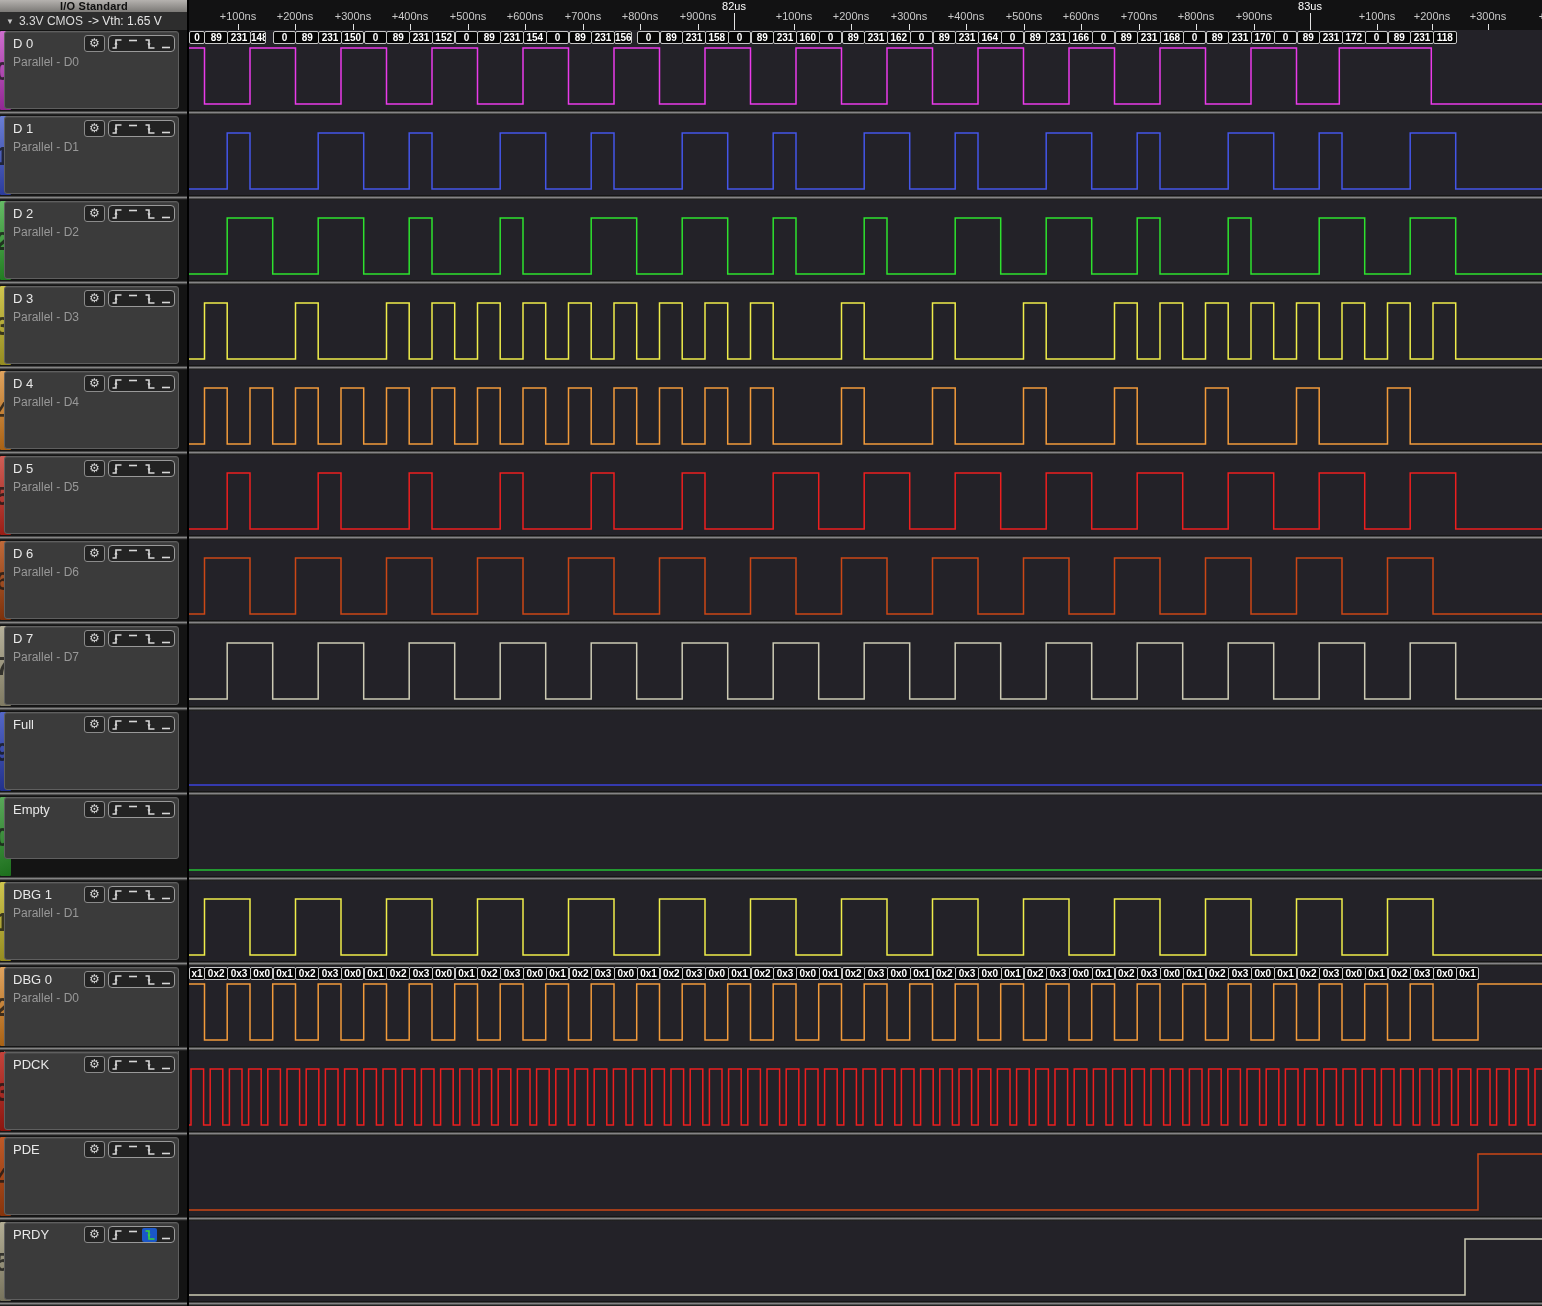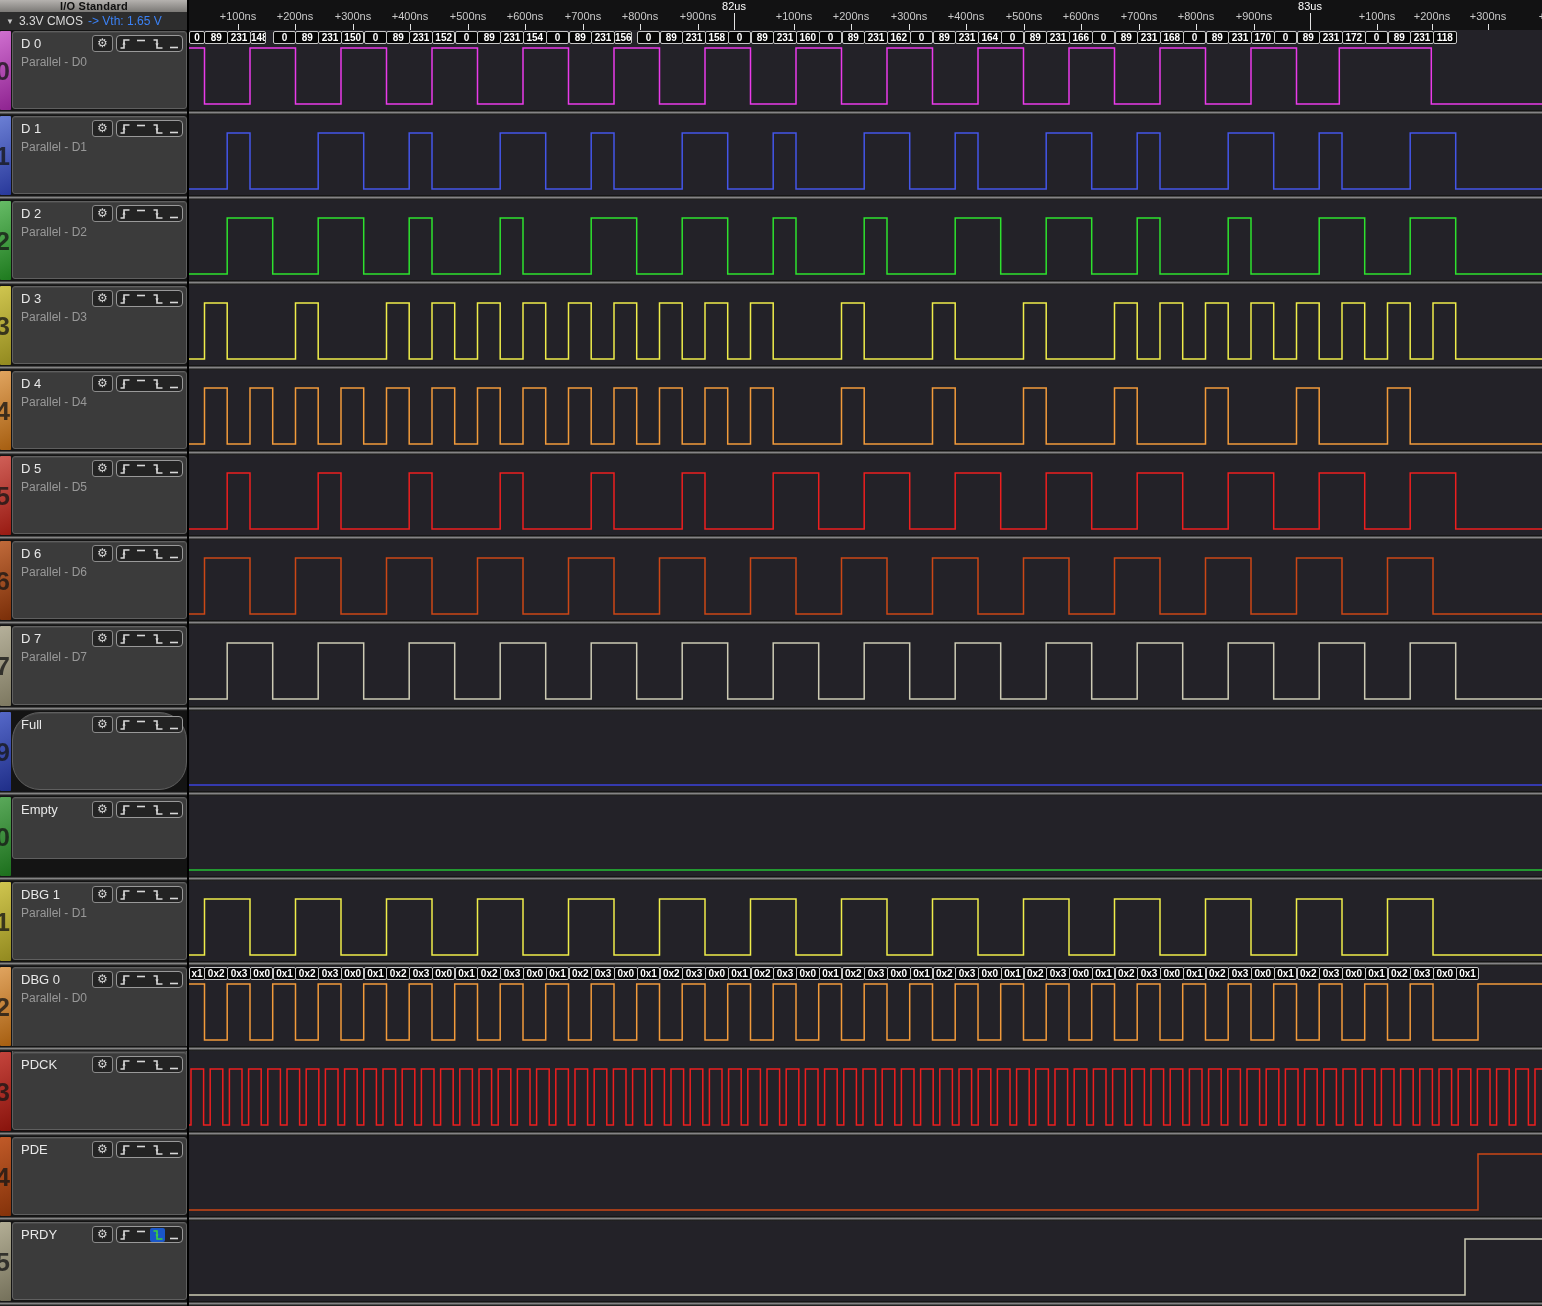--- a/index.html
+++ b/index.html
@@ -8,38 +8,38 @@
   #app{position:absolute;inset:0}
 
   
   .corner{position:absolute;left:0;top:0;width:188px;height:30px;z-index:5}
   .strip1{height:12px;background:linear-gradient(#b5b2af,#7b7976);color:#0e0e0e;font-size:11px;
           font-weight:bold;text-align:center;line-height:12px;letter-spacing:.2px}
   .strip2{height:18px;background:#2d2d2d;display:flex;align-items:center;padding-left:6px;gap:5px;
           font-size:12px;white-space:nowrap;overflow:hidden}
   .strip2 .arrow{color:#c8c8c8;font-size:8px}
   .strip2 .std{color:#dadada}
-  .strip2 .vth{color:#3b82f6}
+  .strip2 .vth{color:#e5e5e5}
 
   
   #timeline{position:absolute;left:188px;top:0;width:1354px;height:30px;background:#121213;overflow:hidden}
   .tick-label{position:absolute;transform:translateX(-50%);font-size:11px;color:#c9c9c9;top:10px;white-space:nowrap}
   .tick-label.major{color:#ffffff;top:0}
   .tick-mark{position:absolute;width:1px;background:#e3e3e3;bottom:0;height:6px}
   .tick-mark.major{height:17px}
 
   
   .row{position:absolute;left:0;width:1542px}
   .wavebg{position:absolute;left:188px;right:0;top:0;bottom:0;background:#232228}
   .sep{position:absolute;left:0;right:0;bottom:0;height:5px;
        background:linear-gradient(#0b0b0b 0%,#222 22%,#8f8f8f 46%,#4a4a4a 72%,#090909 100%)}
   .stripe{position:absolute;left:0;top:1px;width:11px;overflow:hidden;border-radius:1px}
   .stripe .num{position:absolute;right:1px;top:50%;transform:translateY(-50%);
                font-size:26px;font-weight:bold;color:rgba(22,22,22,.78);line-height:26px}
-  .panel{position:absolute;left:12px;width:175px;top:1px;background:#3b3b3b;border:1px solid #5f5f5f;
+  .panel{position:absolute;left:4px;width:175px;top:1px;background:#3b3b3b;border:1px solid #5f5f5f;
          border-radius:3px;box-sizing:border-box;box-shadow:inset 0 1px 0 rgba(255,255,255,.07)}
   .toprow{display:flex;justify-content:space-between;align-items:center;padding:3px 3px 0 8px}
   .chname{font-size:13px;color:#e8e8e8}
   .chsub{font-size:12px;color:#989898;padding-left:8px;margin-top:3px}
   .btns{display:flex;gap:3px;align-items:center}
   .gear{width:21px;height:17px;background:#232323;border:1px solid #8a8a8a;border-radius:3px;
         color:#d5d5d5;font-size:12px;line-height:15px;text-align:center;box-sizing:border-box}
   .trig{width:67px;height:17px;background:#232323;border:1px solid #9a9a9a;border-radius:4px;
         display:flex;align-items:center;justify-content:space-around;box-sizing:border-box}
   .slot{width:15px;height:14px;display:flex;align-items:center;justify-content:center;border-radius:2px}
@@ -515,21 +515,21 @@
         <svg class="wave" width="1354" height="86" viewBox="188 0 1354 86">
           <path d="M189 74 L227.2 74 L227.2 18 L272.7 18 L272.7 74 L318.2 74 L318.2 18 L363.7 18 L363.7 74 L409.2 74 L409.2 18 L454.7 18 L454.7 74 L500.2 74 L500.2 18 L545.7 18 L545.7 74 L591.2 74 L591.2 18 L636.7 18 L636.7 74 L682.2 74 L682.2 18 L727.7 18 L727.7 74 L773.2 74 L773.2 18 L818.7 18 L818.7 74 L864.2 74 L864.2 18 L909.7 18 L909.7 74 L955.2 74 L955.2 18 L1000.7 18 L1000.7 74 L1046.2 74 L1046.2 18 L1091.7 18 L1091.7 74 L1137.2 74 L1137.2 18 L1182.7 18 L1182.7 74 L1228.2 74 L1228.2 18 L1273.7 18 L1273.7 74 L1319.2 74 L1319.2 18 L1364.7 18 L1364.7 74 L1410.2 74 L1410.2 18 L1455.7 18 L1455.7 74 L1542 74" fill="none" stroke="#cdcbb4" stroke-width="1.5"></path>
         </svg>
         <div class="sep"></div>
       </div>
       <div class="row" style="top: 711px; height: 85px;">
         <div class="wavebg"></div>
         <div class="stripe" style="height: 79px; background: linear-gradient(155deg, rgb(85, 104, 200), rgb(31, 46, 136));">
           <span class="num">9</span>
         </div>
-        <div class="panel" style="height: 78px; border-radius: 28px;">
+        <div class="panel" style="height: 78px;">
           <div class="toprow">
             <span class="chname">Full</span>
             <span class="btns">
               <span class="gear">⚙</span>
               <span class="trig">
                 <span class="slot">
                   <svg width="12" height="13" viewBox="0 0 12 13">
                     <path fill="none" stroke="#d8d8d8" stroke-width="1.6" d="M1.5 11 H5 V3 H10.5"></path>
                     <polygon points="3.3,7.6 6.7,7.6 5,5" fill="#d8d8d8"></polygon>
                   </svg>

